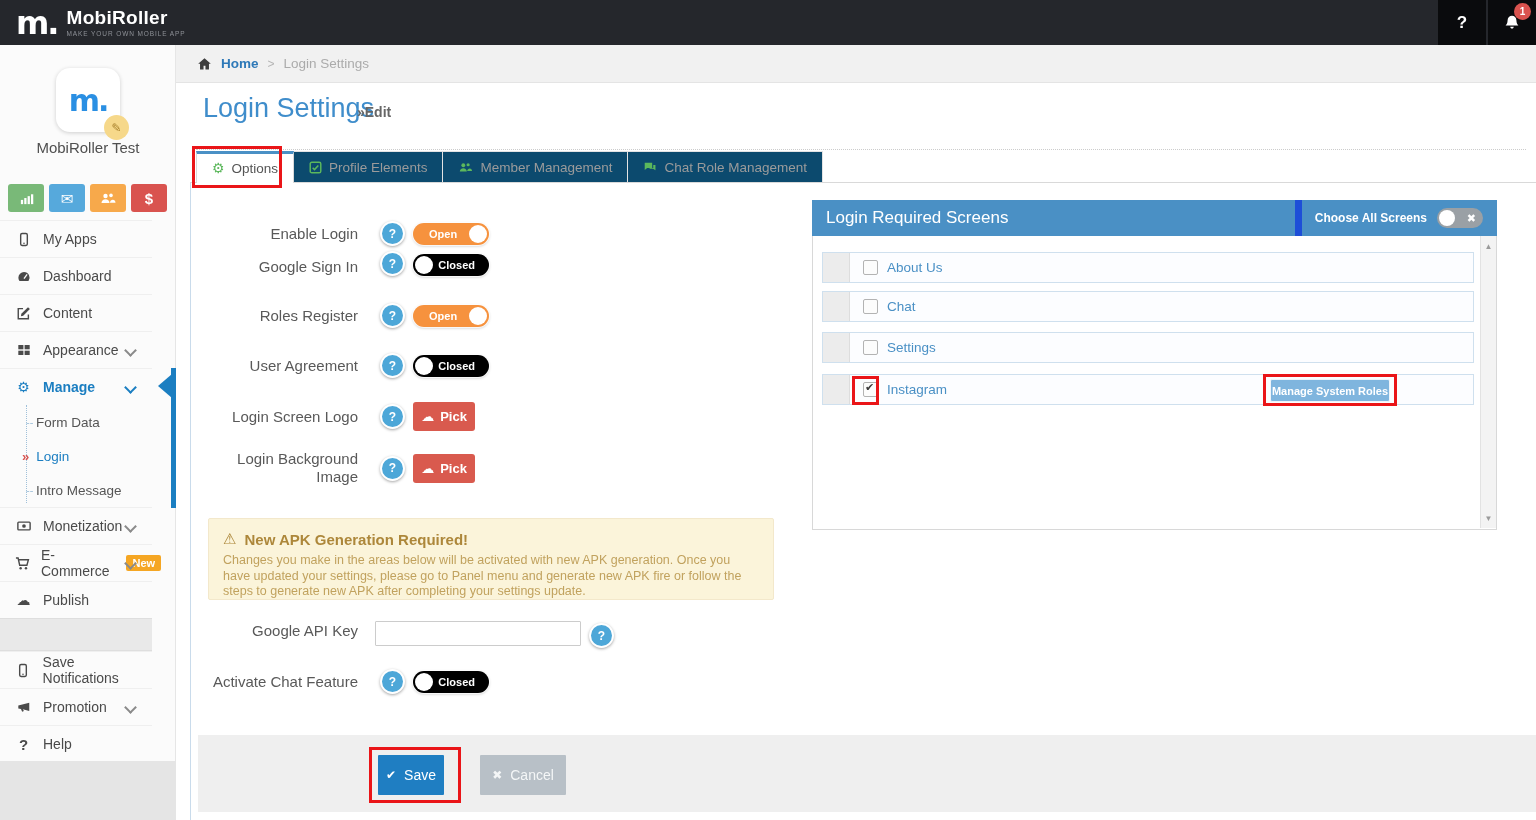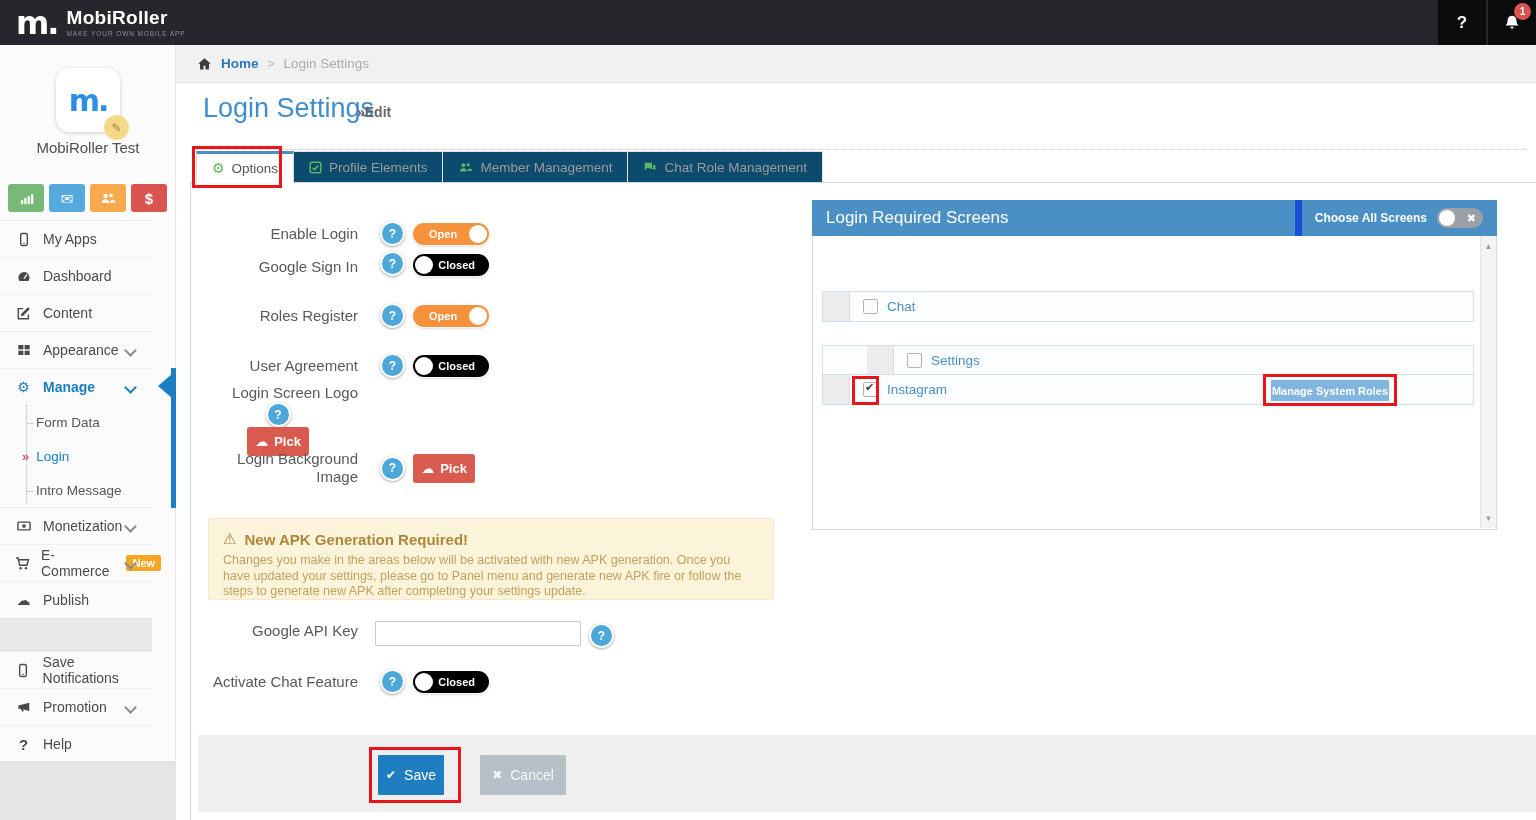--- a/index.html
+++ b/index.html
@@ -385,21 +385,21 @@
   <div class="frow" style="left:198px;top:353px;">
     <div class="flabel">User Agreement</div>
     <div class="gap22"></div>
     <div class="qmark">?</div>
     <div class="gap8"></div>
     <div class="toggle off">
       <span class="knob"></span>
         <span class="tlabel">Closed</span>
     </div>
   </div>
-  <div class="frow" style="left:198px;top:384px;flex-direction:column;">
+  <div class="frow" style="left:198px;top:402px;">
     <div class="flabel">Login Screen Logo</div>
     <div class="gap22"></div>
     <div class="qmark">?</div>
     <div class="gap8"></div>
     <div class="pick-btn">
       <span class="cloud">☁</span>
         <span>Pick</span>
     </div>
   </div>
   <div class="frow" style="left:198px;top:450px;">
@@ -453,26 +453,31 @@
     <span class="panel-title">Login Required Screens</span>
     <span class="ph-right">
       <span class="choose-label">Choose All Screens</span>
       <span class="mini-toggle">
         <span class="knob"></span>
         <span class="mx">✖</span>
       </span>
     </span>
   </div>
   <div class="panel-body">
+    <div class="prow" style="top:16px;">
+      <span class="handle"></span>
+      <span class="cb"></span>
+      <span class="plabel">About Us</span>
+    </div>
     <div class="prow" style="top:55px;">
       <span class="handle"></span>
       <span class="cb"></span>
       <span class="plabel">Chat</span>
     </div>
-    <div class="prow" style="top:109px;padding-left:44px;">
+    <div class="prow" style="top:96px;">
       <span class="handle"></span>
       <span class="cb"></span>
       <span class="plabel">Settings</span>
     </div>
     <div class="prow" style="top:138px;">
       <span class="handle"></span>
       <span class="cb checked"></span>
       <span class="plabel">Instagram</span>
     </div>
     <div class="pscroll">

